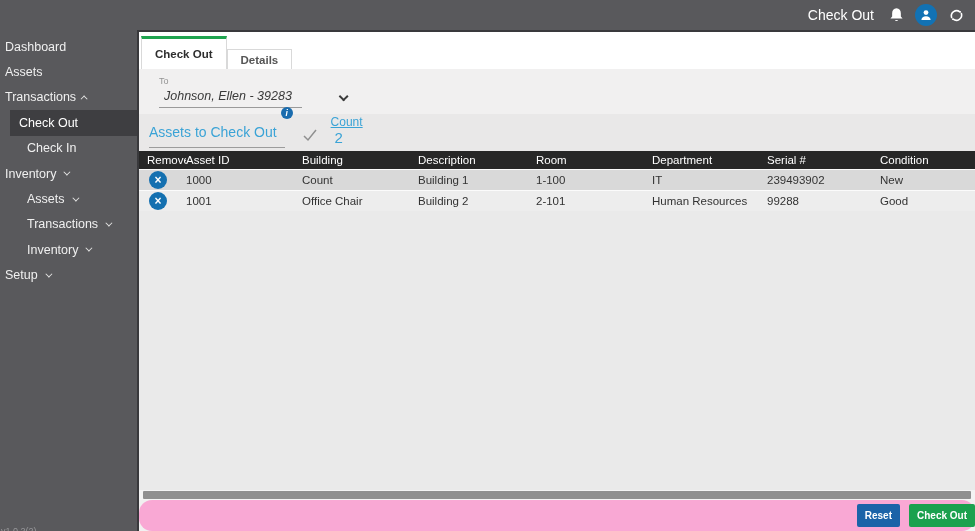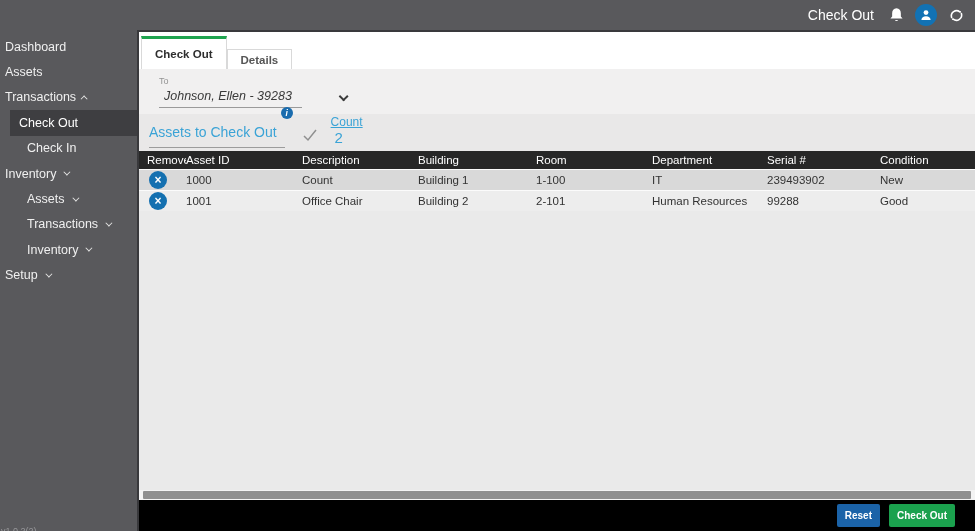--- a/index.html
+++ b/index.html
@@ -68,22 +68,22 @@
   .trow.even { background:#ededed; }
   .remove-btn { width:18px; height:18px; border-radius:50%; background:#1470b0; color:#fff;
                 font-size:12px; font-weight:bold; display:flex; align-items:center; justify-content:center;
                 margin-left:10px; cursor:pointer; line-height:1; }
 
   .filler { flex:1; background:#eaeaea; }
 
   .hscroll { height:10px; background:#f3f3f3; padding:1px 4px; cursor:pointer; }
   .hscroll .thumb { height:8px; background:#8f8f8f; border-radius:1px; cursor:grab; }
 
-  .footer { height:31px; background:#000000; display:flex; align-items:center;
-            justify-content:flex-end; gap:9px; padding-right:20px; }
+  .footer { height:31px; background:#f9a8d4; display:flex; align-items:center;
+            justify-content:flex-end; gap:9px; padding-right:0;border-radius:13px; }
   .btn { border:none; color:#fff; font-size:10px; font-weight:bold; padding:6px 8px;
          border-radius:2px; cursor:pointer; font-family:"Liberation Sans", sans-serif; }
   .btn.reset { background:#1b63a8; }
   .btn.checkout { background:#1ba14e; }
 </style>
 </head>
 <body>
 
 <div class="app">
 
@@ -181,22 +181,22 @@
       <div class="count-wrap">
         <div class="count-label">Count</div>
         <div class="count-num">2</div>
       </div>
     </div>
 
     <div class="table">
       <div class="grid thead">
         <div class="cell first">Remove</div>
         <div class="cell">Asset ID</div>
+        <div class="cell">Building</div>
         <div class="cell">Description</div>
-        <div class="cell">Building</div>
         <div class="cell">Room</div>
         <div class="cell">Department</div>
         <div class="cell">Serial #</div>
         <div class="cell">Condition</div>
       </div>
 
       <div class="grid trow odd">
         <div class="cell">
             <span class="remove-btn">×</span>
           </div>

